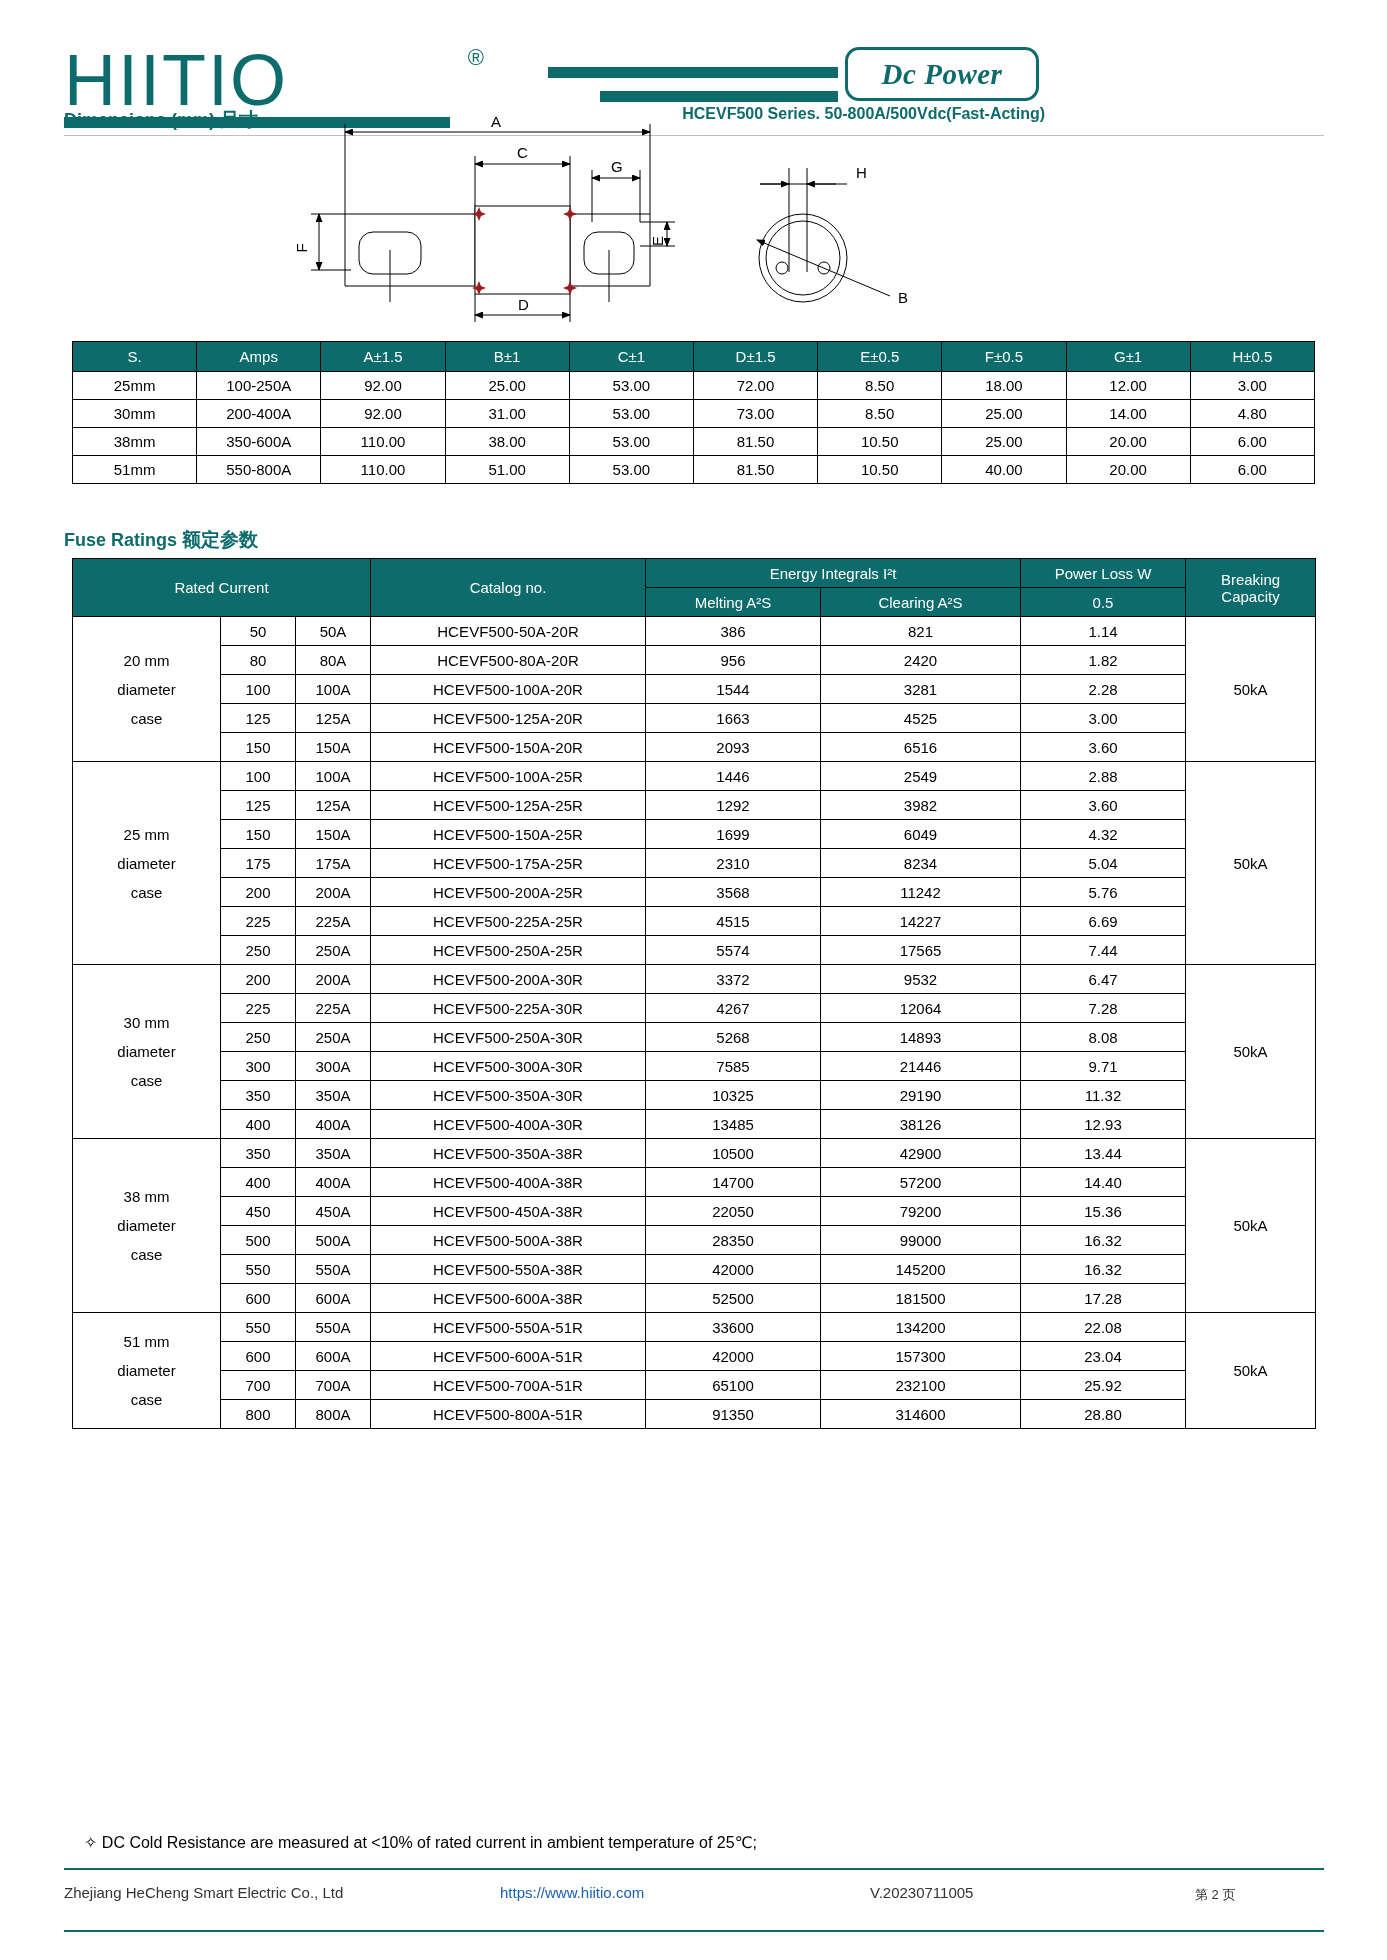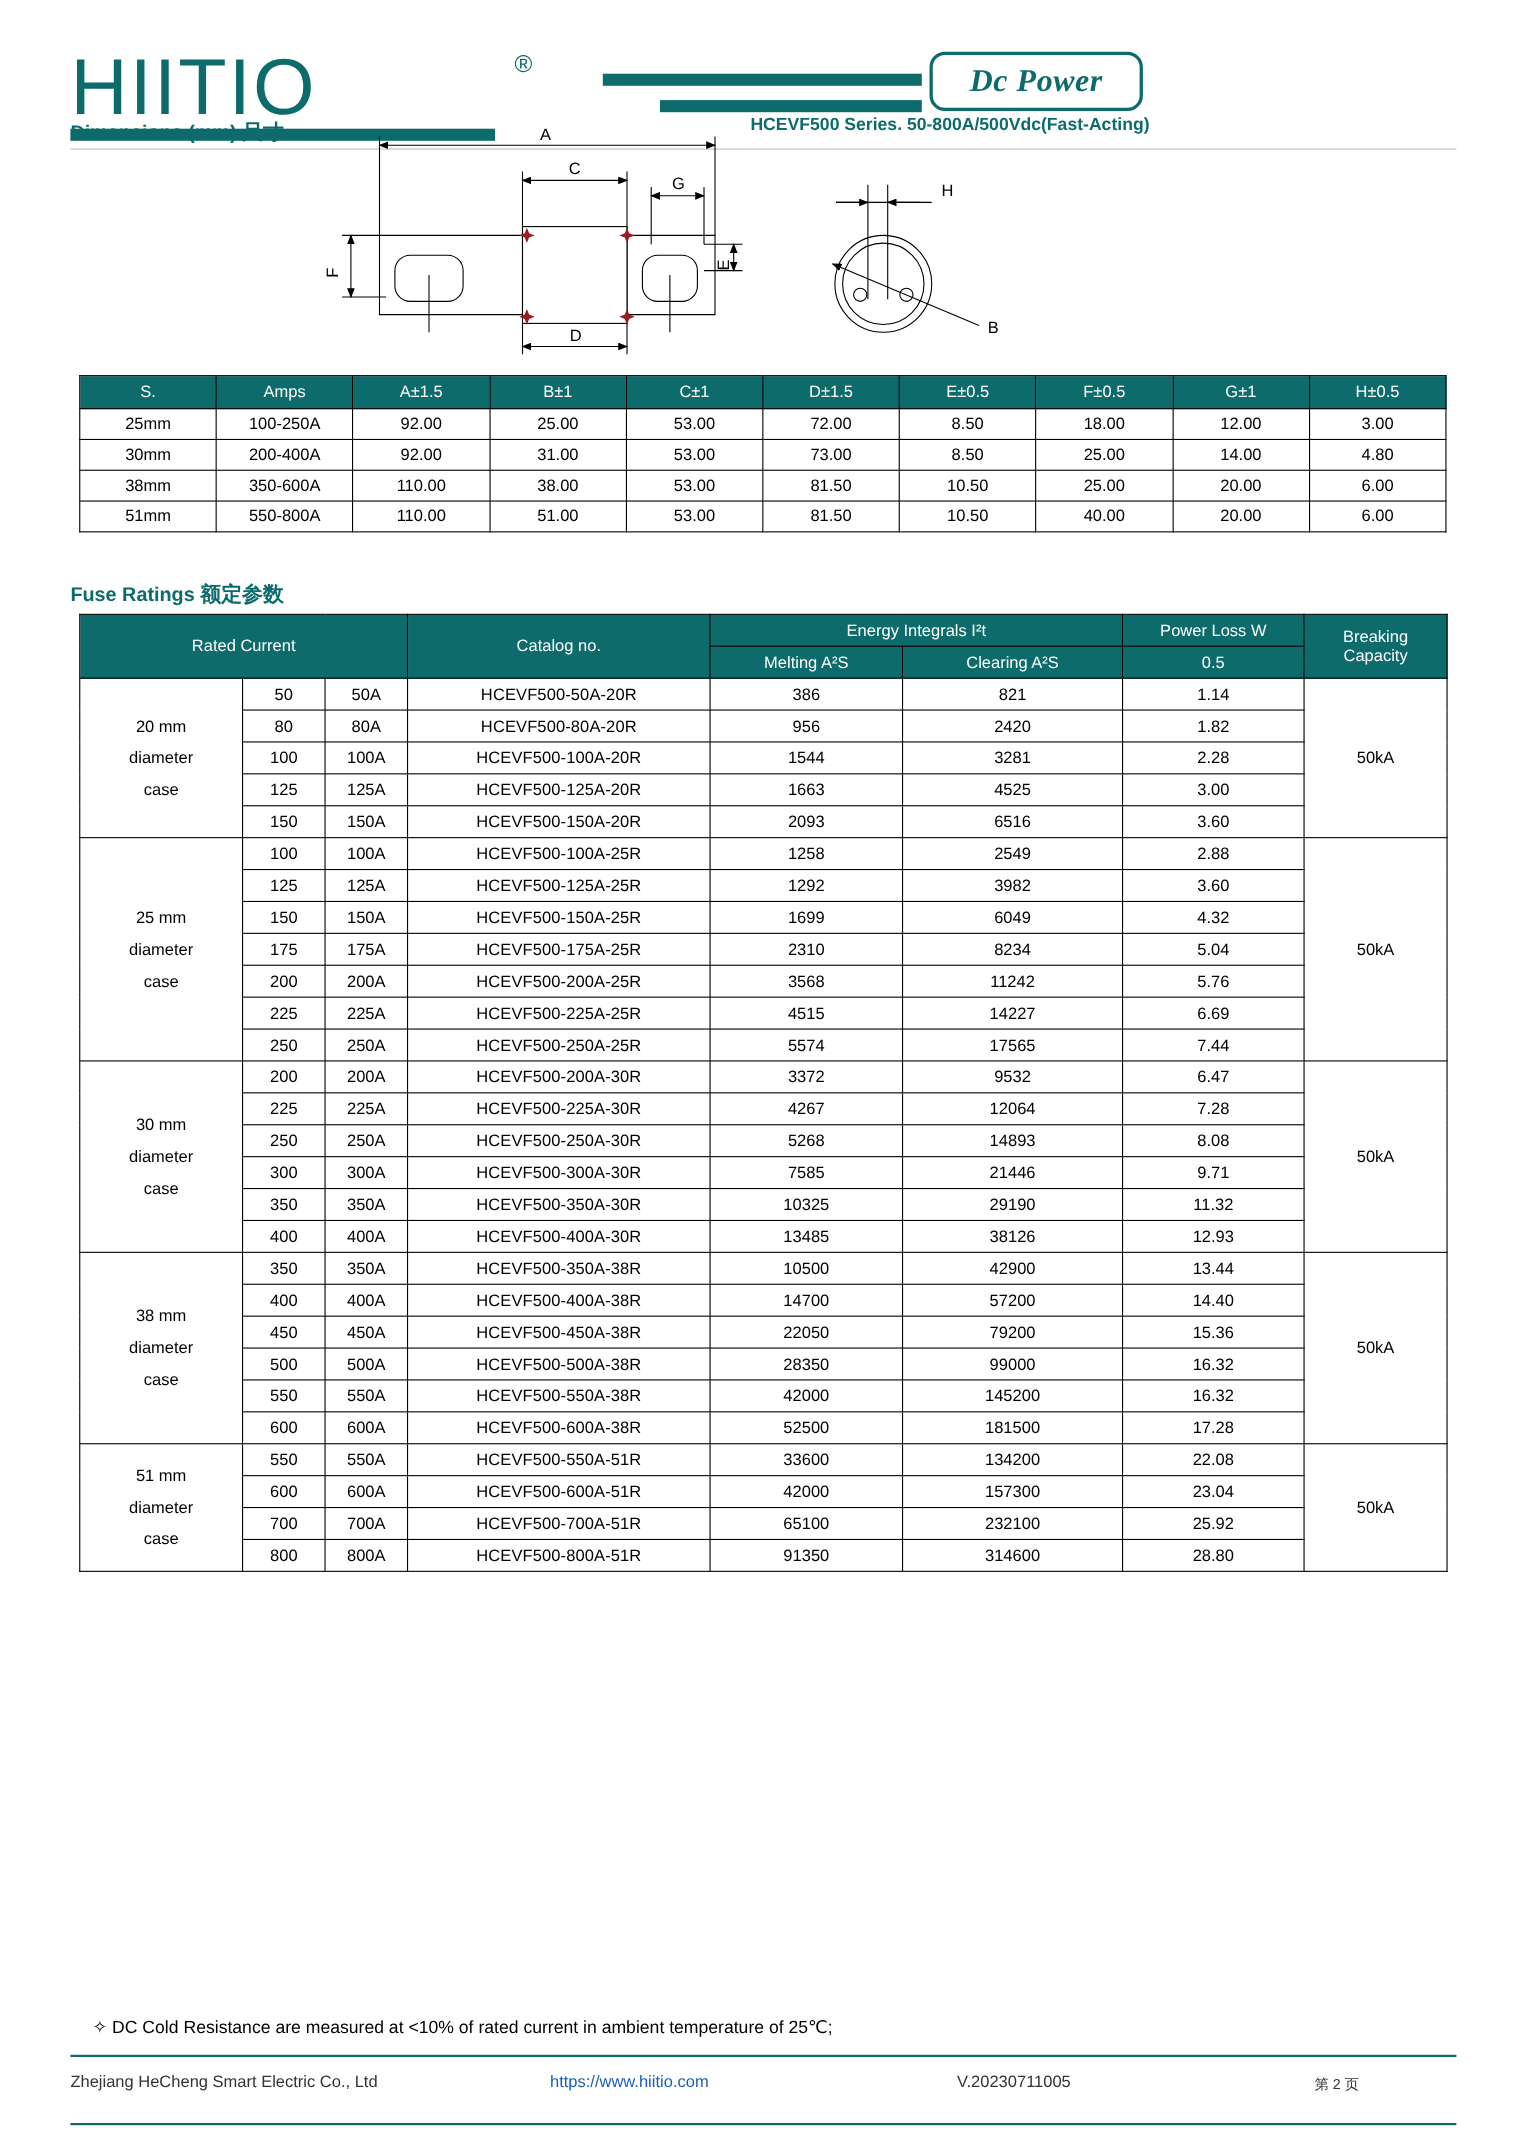--- a/index.html
+++ b/index.html
@@ -383,21 +383,21 @@
       </tr>
       <tr>
         <td class="grp" rowspan="7">
           <div>25 mm</div>
           <div>diameter</div>
           <div>case</div>
         </td>
         <td>100</td>
         <td>100A</td>
         <td class="cat">HCEVF500-100A-25R</td>
-        <td>1258</td>
+        <td>1446</td>
         <td>2549</td>
         <td>2.88</td>
         <td class="cap" rowspan="7">50kA</td>
       </tr>
       <tr>
         <td>125</td>
         <td>125A</td>
         <td class="cat">HCEVF500-125A-25R</td>
         <td>1292</td>
         <td>3982</td>

